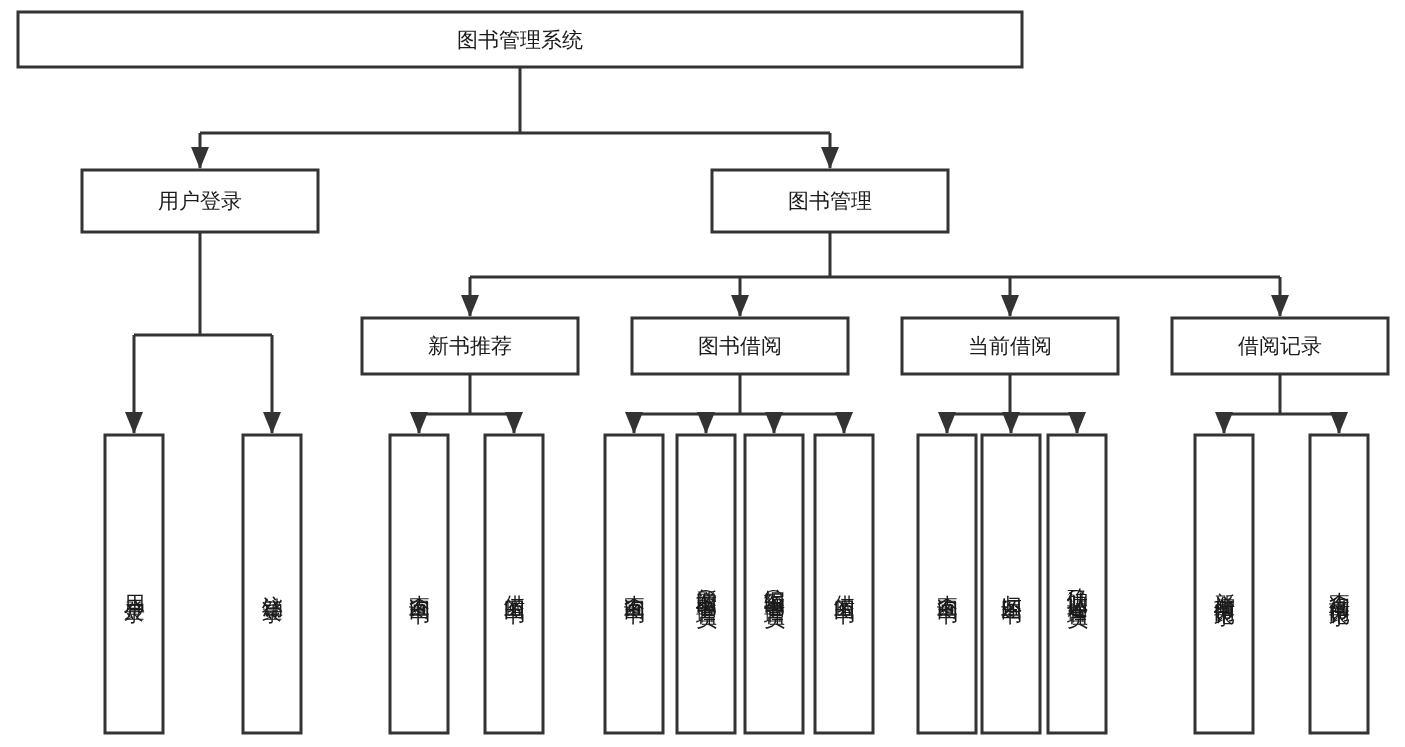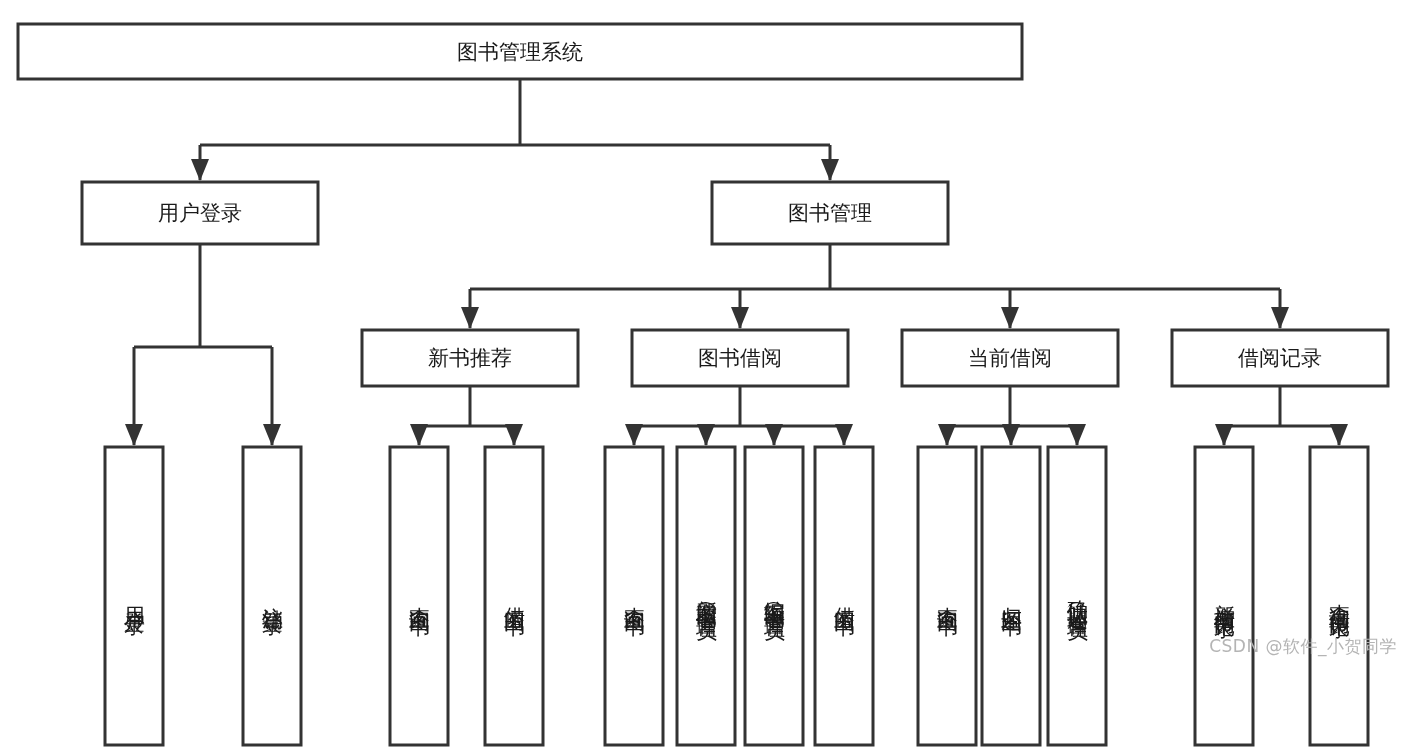--- a/index.html
+++ b/index.html
@@ -10,21 +10,20 @@
   body {
     width: 1405px;
     height: 747px;
     font-family: "DejaVu Sans", "Liberation Sans", sans-serif;
     overflow: hidden;
   }
   #diagram-root {
     position: relative;
     width: 1405px;
     height: 650px;
-    margin-top: 12px;
   }
   svg.diagram {
     position: absolute;
     top: 0;
     left: 0;
     width: 1405px;
     height: 747px;
   }
   .node-rect {
     fill: #ffffff;
@@ -212,14 +211,13 @@
       <div class="node-label-v" style="left: 677px; top: 435px; width: 58px; height: 298px;">新增图书（管理员）</div>
       <div class="node-label-v" style="left: 745px; top: 435px; width: 58px; height: 298px;">编辑图书（管理员）</div>
       <div class="node-label-v" style="left: 815px; top: 435px; width: 58px; height: 298px;">借阅图书</div>
       <div class="node-label-v" style="left: 918px; top: 435px; width: 58px; height: 298px;">查询图书</div>
       <div class="node-label-v" style="left: 982px; top: 435px; width: 58px; height: 298px;">归还图书</div>
       <div class="node-label-v" style="left: 1048px; top: 435px; width: 58px; height: 298px;">确认归还（管理员）</div>
       <div class="node-label-v" style="left: 1195px; top: 435px; width: 58px; height: 298px;">新增借阅记录</div>
       <div class="node-label-v" style="left: 1310px; top: 435px; width: 58px; height: 298px;">查询借阅记录</div>
     </div>
 
-  <div class="watermark">CSDN @软件_小贺同学</div>
 </div>
 
 </body></html>

